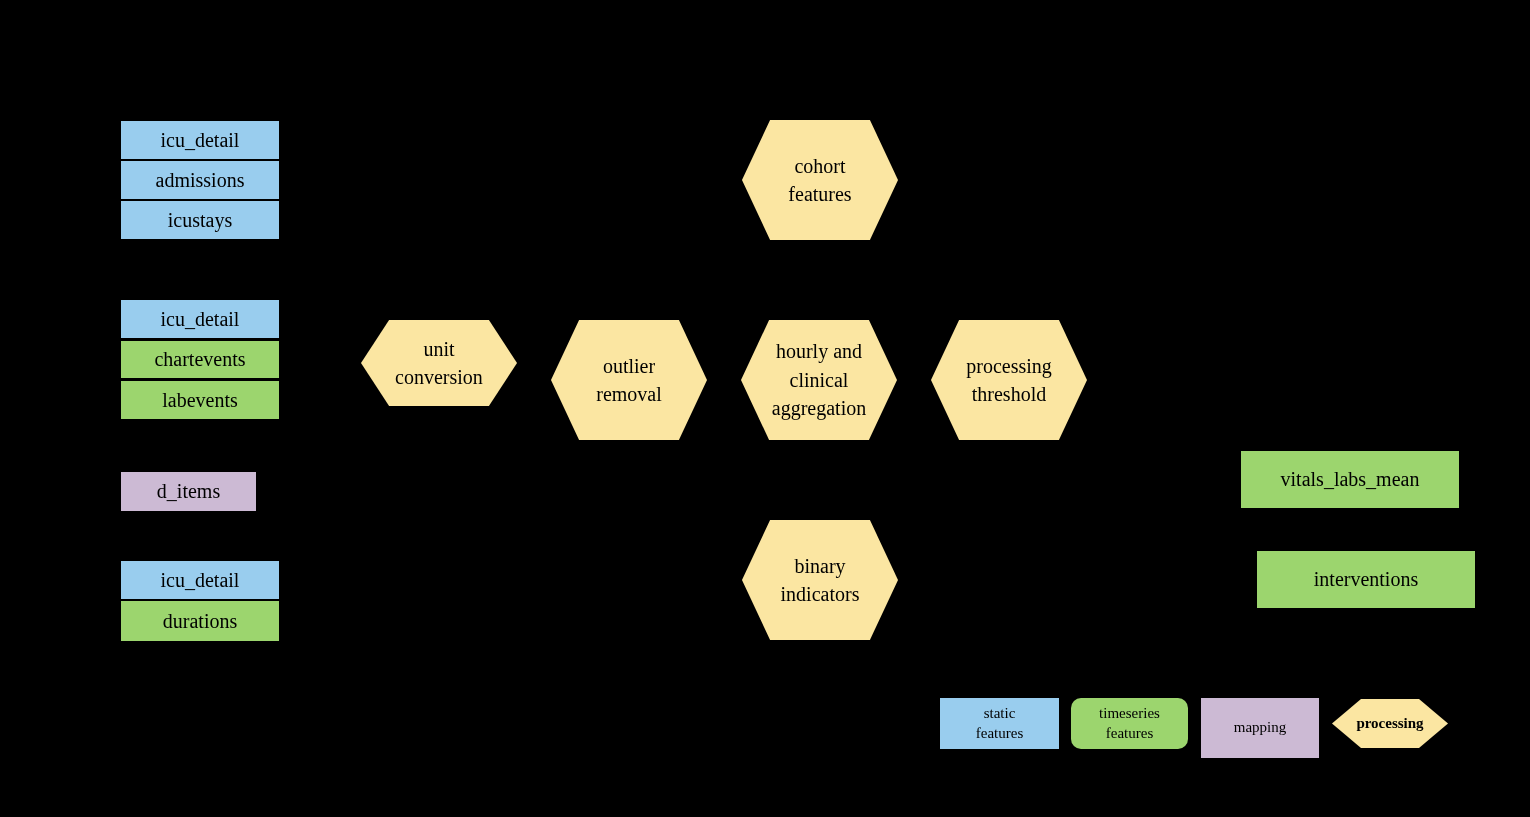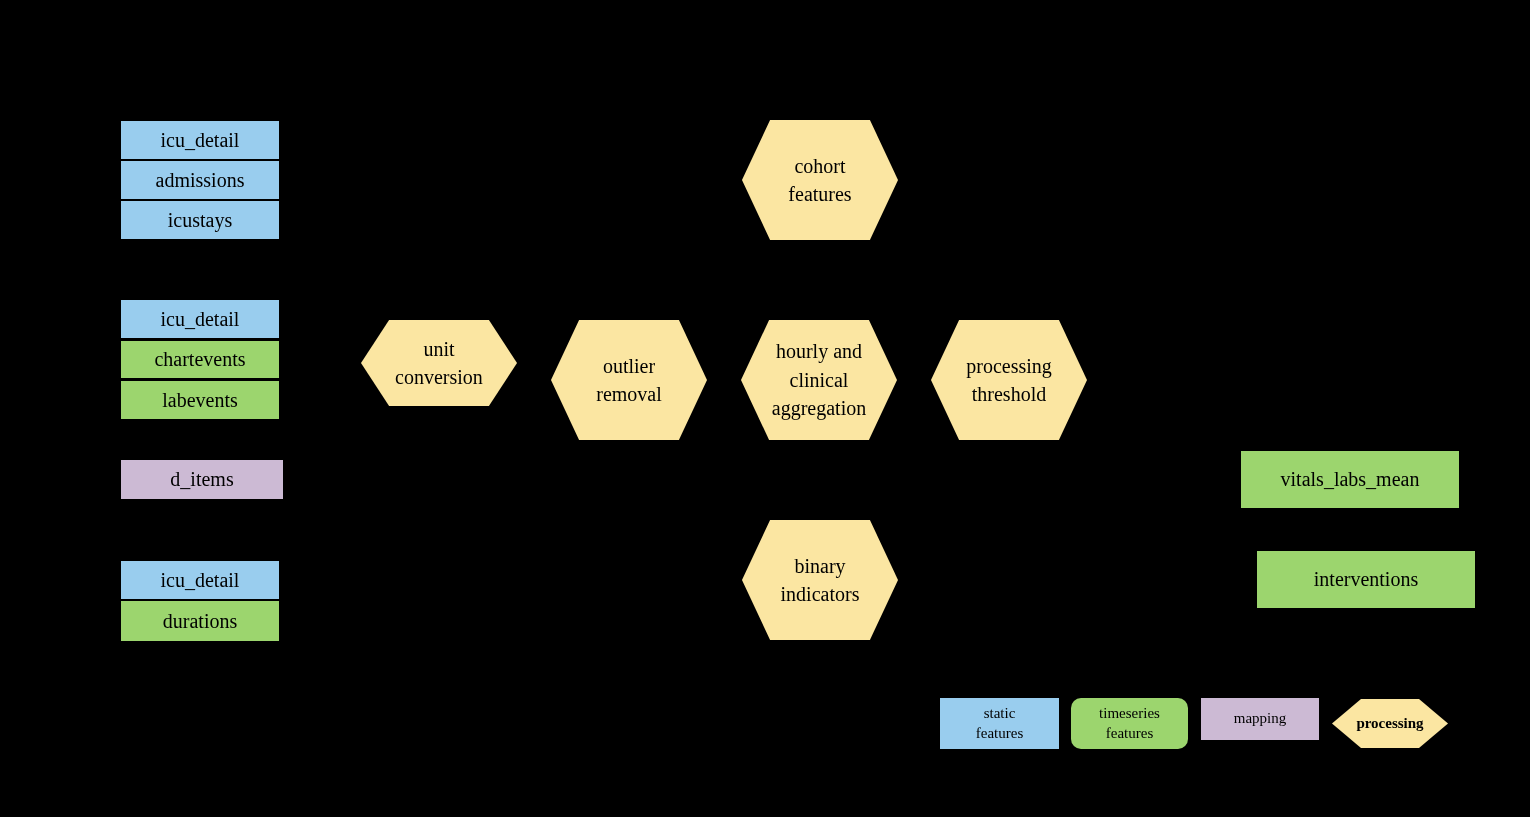--- a/index.html
+++ b/index.html
@@ -45,21 +45,21 @@
 </head>
 <body>
 
 <div id="canvas" style="width: 1530px; height: 817px; background: rgb(0, 0, 0);">
     <div class="node shape-rect" style="left: 121px; top: 121px; width: 158px; height: 38px; background: rgb(153, 205, 238); color: rgb(0, 0, 0);"><span>icu_detail</span></div>
     <div class="node shape-rect" style="left: 121px; top: 161px; width: 158px; height: 38px; background: rgb(153, 205, 238); color: rgb(0, 0, 0);"><span>admissions</span></div>
     <div class="node shape-rect" style="left: 121px; top: 201px; width: 158px; height: 38px; background: rgb(153, 205, 238); color: rgb(0, 0, 0);"><span>icustays</span></div>
     <div class="node shape-rect" style="left: 121px; top: 300px; width: 158px; height: 38px; background: rgb(153, 205, 238); color: rgb(0, 0, 0);"><span>icu_detail</span></div>
     <div class="node shape-rect" style="left: 121px; top: 341px; width: 158px; height: 37px; background: rgb(156, 213, 110); color: rgb(0, 0, 0);"><span>chartevents</span></div>
     <div class="node shape-rect" style="left: 121px; top: 381px; width: 158px; height: 38px; background: rgb(156, 213, 110); color: rgb(0, 0, 0);"><span>labevents</span></div>
-    <div class="node shape-rect" style="left: 121px; top: 460px; width: 162px; height: 39px; background: rgb(204, 186, 212); color: rgb(0, 0, 0);"><span>d_items</span></div>
+    <div class="node shape-rect" style="left: 121px; top: 472px; width: 135px; height: 39px; background: rgb(204, 186, 212); color: rgb(0, 0, 0);"><span>d_items</span></div>
     <div class="node shape-rect" style="left: 121px; top: 561px; width: 158px; height: 38px; background: rgb(153, 205, 238); color: rgb(0, 0, 0);"><span>icu_detail</span></div>
     <div class="node shape-rect" style="left: 121px; top: 601px; width: 158px; height: 40px; background: rgb(156, 213, 110); color: rgb(0, 0, 0);"><span>durations</span></div>
     <div class="node shape-hexagon" style="left: 742px; top: 120px; width: 156px; height: 120px; background: rgb(251, 230, 162); color: rgb(0, 0, 0);"><span>cohort
 features</span></div>
     <div class="node shape-hexagon" style="left: 361px; top: 320px; width: 156px; height: 86px; background: rgb(251, 230, 162); color: rgb(0, 0, 0);"><span>unit
 conversion</span></div>
     <div class="node shape-hexagon" style="left: 551px; top: 320px; width: 156px; height: 120px; background: rgb(251, 230, 162); color: rgb(0, 0, 0);"><span>outlier
 removal</span></div>
     <div class="node shape-hexagon" style="left: 741px; top: 320px; width: 156px; height: 120px; background: rgb(251, 230, 162); color: rgb(0, 0, 0);"><span>hourly and
 clinical
@@ -67,15 +67,15 @@
     <div class="node shape-hexagon" style="left: 931px; top: 320px; width: 156px; height: 120px; background: rgb(251, 230, 162); color: rgb(0, 0, 0);"><span>processing
 threshold</span></div>
     <div class="node shape-hexagon" style="left: 742px; top: 520px; width: 156px; height: 120px; background: rgb(251, 230, 162); color: rgb(0, 0, 0);"><span>binary
 indicators</span></div>
     <div class="node shape-rect" style="left: 1241px; top: 451px; width: 218px; height: 57px; background: rgb(156, 213, 110); color: rgb(0, 0, 0);"><span>vitals_labs_mean</span></div>
     <div class="node shape-rect" style="left: 1241px; top: 551px; width: 218px; height: 57px; background: rgb(156, 213, 110); color: rgb(0, 0, 0); margin-left: 16px;"><span>interventions</span></div>
     <div class="node shape-rect legend-node" style="left: 940px; top: 698px; width: 119px; height: 51px; background: rgb(153, 205, 238); color: rgb(0, 0, 0);"><span>static
 features</span></div>
     <div class="node shape-rect legend-node" style="left: 1071px; top: 698px; width: 117px; height: 51px; background: rgb(156, 213, 110); color: rgb(0, 0, 0); border-radius: 10px;"><span>timeseries
 features</span></div>
-    <div class="node shape-rect legend-node" style="left: 1201px; top: 698px; width: 118px; height: 42px; background: rgb(204, 186, 212); color: rgb(0, 0, 0);"><span>mapping</span></div>
+    <div class="node shape-rect legend-node" style="left: 1201px; top: 698px; width: 118px; height: 60px; background: rgb(204, 186, 212); color: rgb(0, 0, 0);"><span>mapping</span></div>
     <div class="node shape-hexagon-flat legend-node" style="left: 1332px; top: 699px; width: 116px; height: 49px; background: rgb(251, 230, 162); color: rgb(0, 0, 0);"><span>processing</span></div>
   </div>
 
 </body></html>

